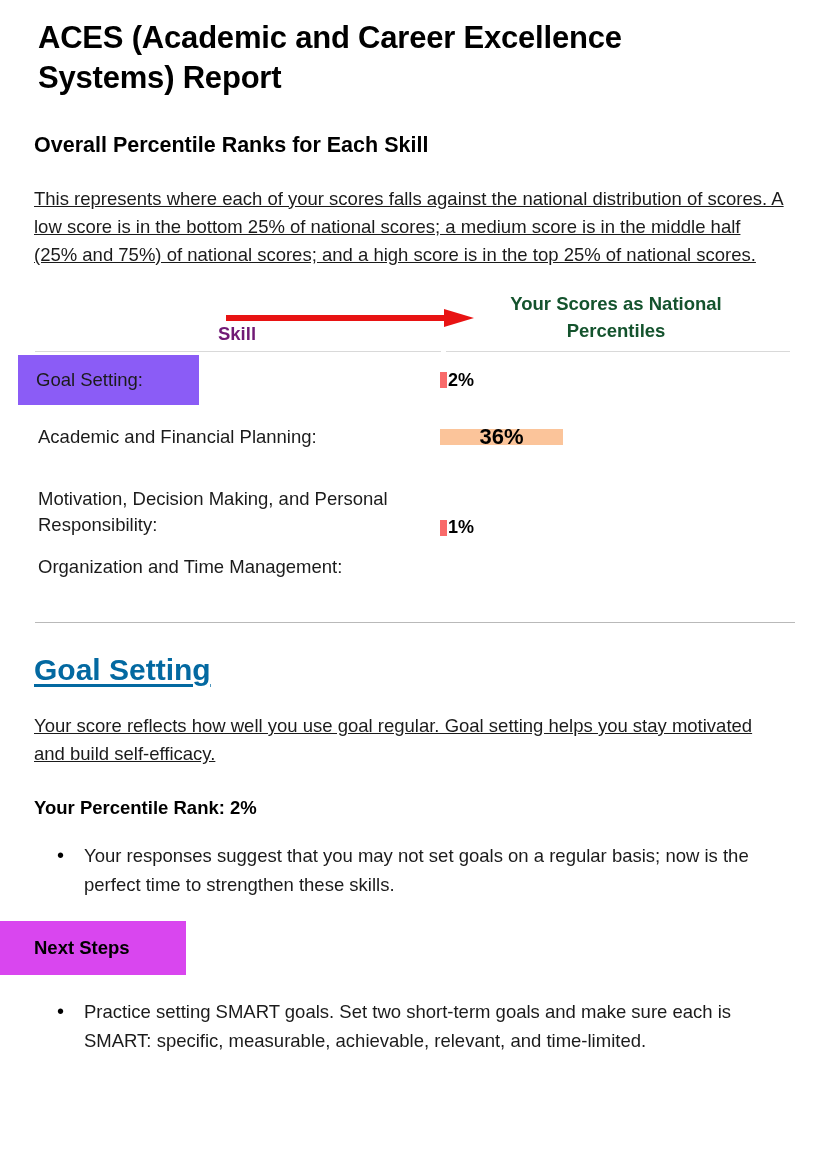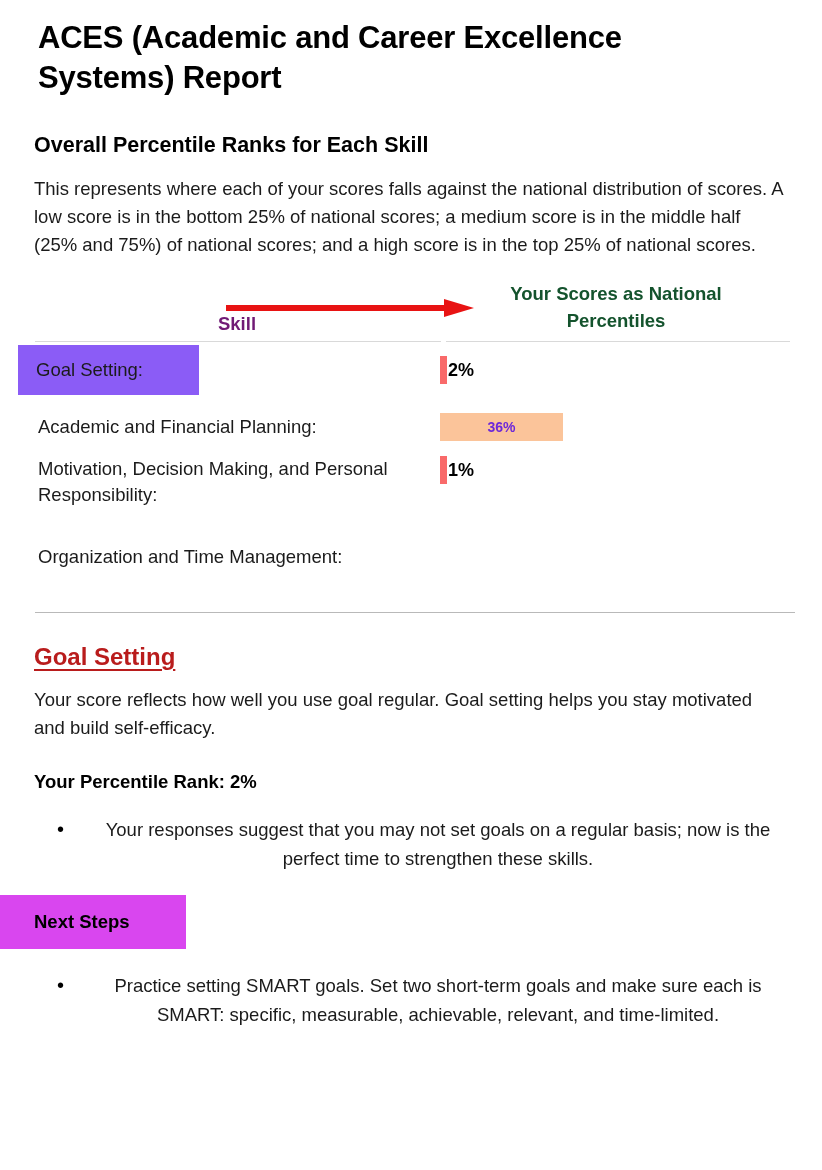--- a/index.html
+++ b/index.html
@@ -35,23 +35,24 @@
   .section-title {
     font-size: 21.5px;
     font-weight: bold;
     line-height: 1.3;
     margin: 33px 0 0 0;
     color: #000;
   }
   .body-copy {
     font-size: 18.5px;
     line-height: 1.53;
-    margin: 15px 0 0 0;
+    margin: 25px 0 0 0;
     max-width: 752px;
     color: #1b1b1b;
+    text-decoration: underline;
   }
 
   
   .score-table {
     margin-top: 22px;
     position: relative;
   }
   .table-head {
     display: flex;
     align-items: flex-end;
@@ -111,43 +112,43 @@
     padding: 12px 56px 12px 18px;
     margin-left: -20px;
   }
   .row-value {
     flex: 1;
     display: flex;
     align-items: center;
     position: relative;
   }
   .bar {
-    height: 28px;
+    height: 16px;
     display: flex;
     align-items: center;
     justify-content: center;
-    font-size: 14px;
-    font-weight: bold;
-    color: #6d28d9;
+    font-size: 22px;
+    font-weight: bold;
+    color: #000000;
     flex: none;
   }
   .bar.tiny {
     justify-content: flex-start;
   }
   .bar-label-outside {
     font-size: 18px;
     font-weight: bold;
     color: #000;
     margin-left: 1px;
   }
 
   
   .row.r0 { height: 56px; }
   .row.r1 { height: 58px; }
-  .row.r2 { height: 72px; align-items: flex-start; }
+  .row.r2 { height: 72px; align-items: flex-end; }
   .row.r3 { height: 58px; }
   .row.r2 .row-skill { align-items: center; }
 
   
   .arrow-annotation {
     position: absolute;
     left: 192px;
     top: 16px;
     width: 248px;
     height: 22px;
@@ -157,39 +158,38 @@
   
   .divider {
     height: 1px;
     background: #b9b9b9;
     margin: 26px 0 0 1px;
     width: 760px;
   }
 
   
   .subsection-title {
-    font-size: 24px;
+    font-size: 30px;
     font-weight: bold;
     text-decoration: underline;
     text-underline-offset: 4px;
     margin: 30px 0 0 0;
     display: inline-block;
-    color: #b91c1c;
+    color: #0369a1;
   }
   .rank-line {
     font-size: 18.5px;
     font-weight: bold;
     margin: 28px 0 0 0;
     color: #000;
   }
   ul.bullets {
     margin: 22px 0 0 0;
     padding-left: 50px;
     list-style: none;
-    text-align: center;
   }
   ul.bullets li {
     font-size: 18.5px;
     line-height: 1.58;
     position: relative;
     margin-bottom: 2px;
     max-width: 712px;
     color: #1b1b1b;
   }
   ul.bullets li::before {

